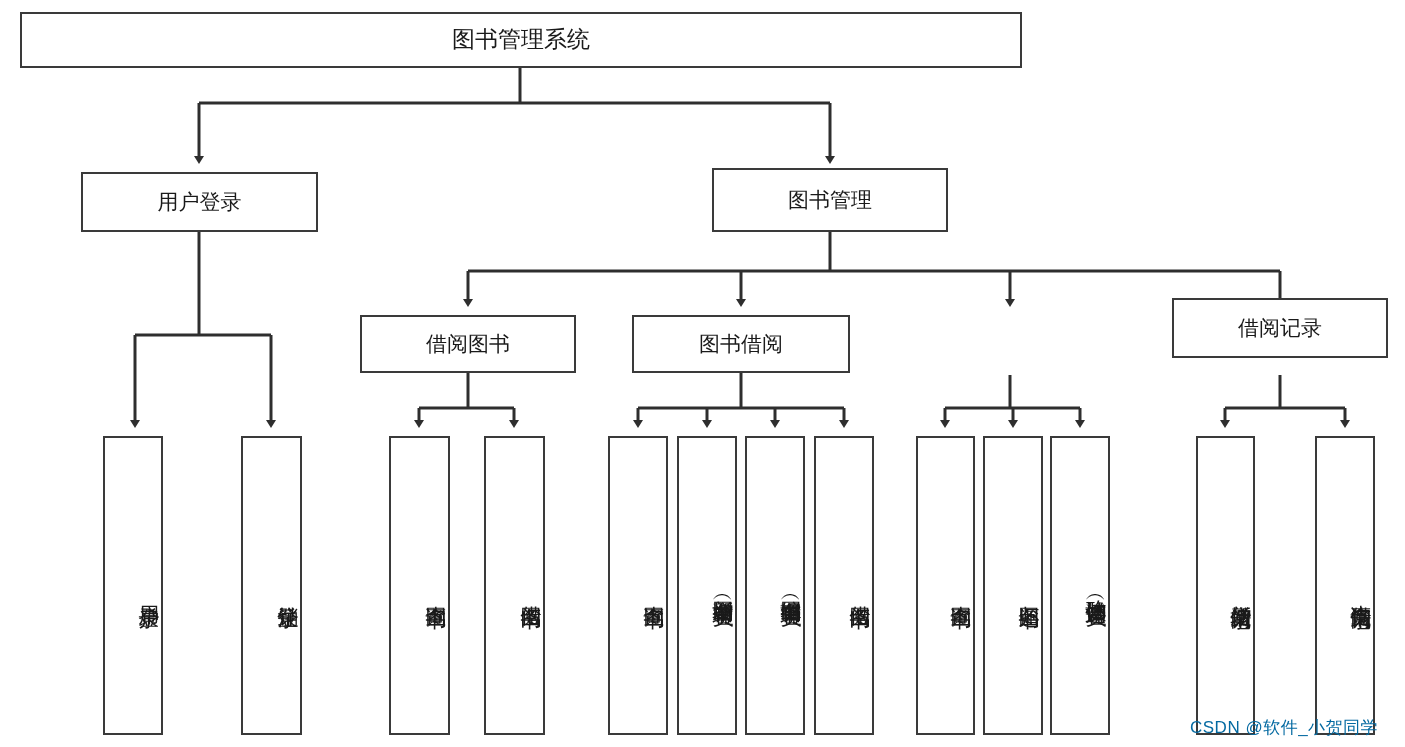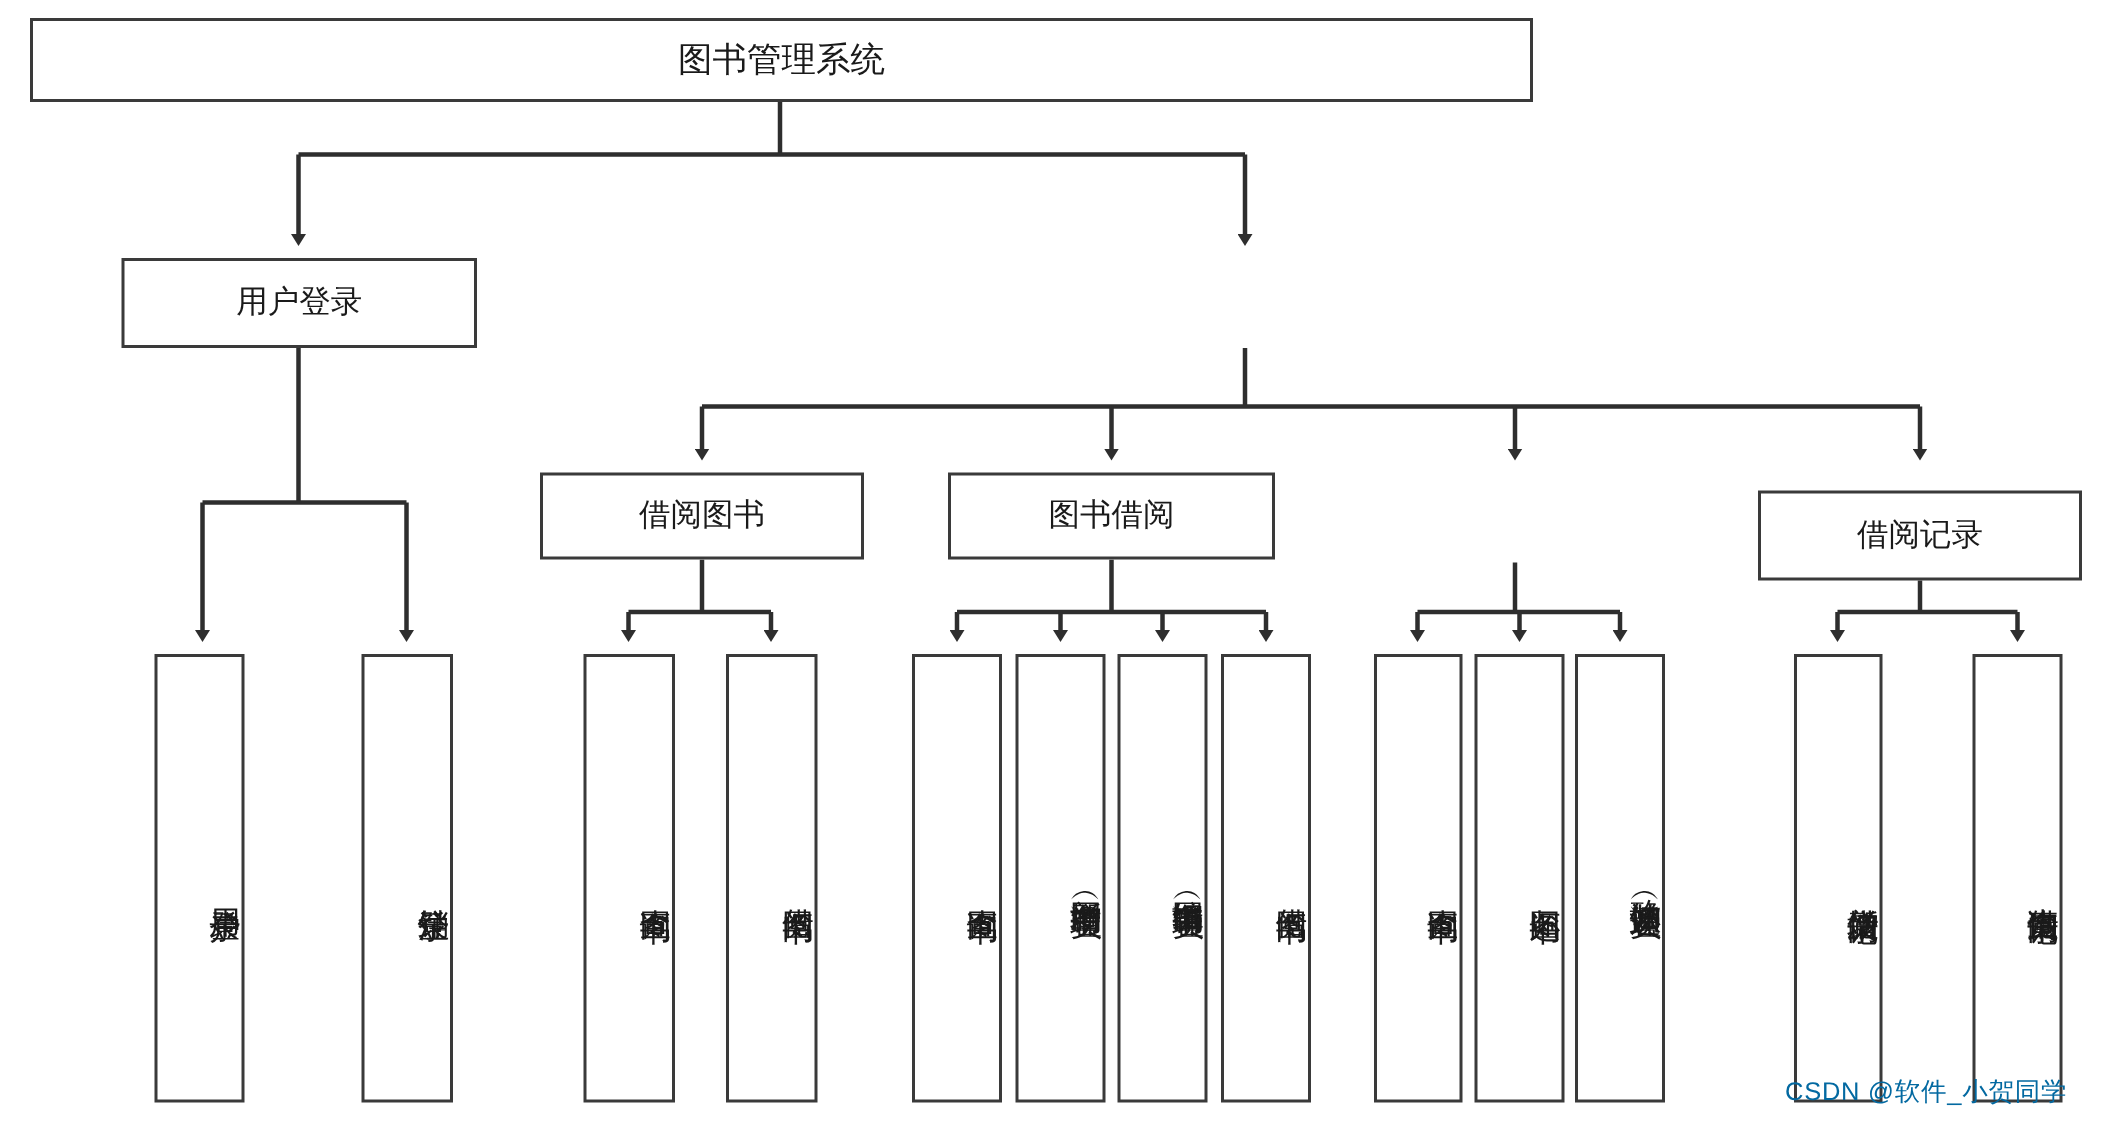--- a/index.html
+++ b/index.html
@@ -113,24 +113,25 @@
       <path d="M1280,375 L1280,408"></path>
       <path d="M1225,408 L1345,408"></path>
       <path d="M1225,408 L1225,424" marker-end="url(#arrow)"></path>
       <path d="M1345,408 L1345,424" marker-end="url(#arrow)"></path>
     </g>
   </svg>
 
   <div class="node level0" style="left:20px; top:12px; width:1002px; height:56px;">图书管理系统</div>
 
   <div class="node level1" style="left:81px; top:172px; width:237px; height:60px;">用户登录</div>
+  <div class="node level1" style="left:712px; top:168px; width:236px; height:64px;">图书管理</div>
 
   <div class="node level2" style="left:360px; top:315px; width:216px; height:58px;">借阅图书</div>
   <div class="node level2" style="left:632px; top:315px; width:218px; height:58px;text-align:right;">图书借阅</div>
-  <div class="node level2" style="left:1172px; top:327px; width:216px; height:60px;">借阅记录</div>
+  <div class="node level2" style="left:1172px; top:298px; width:216px; height:60px;">借阅记录</div>
 
   <div class="node leaf" style="left:103px; top:436px; width:60px; height:299px;">用户登录</div>
   <div class="node leaf" style="left:241px; top:436px; width:61px; height:299px;">注销登录</div>
 
   <div class="node leaf" style="left:389px; top:436px; width:61px; height:299px;">查询图书</div>
   <div class="node leaf" style="left:484px; top:436px; width:61px; height:299px;">借阅图书</div>
 
   <div class="node leaf" style="left:608px; top:436px; width:60px; height:299px;">查询图书</div>
   <div class="node leaf tall" style="left:677px; top:436px; width:60px; height:299px;">新增图书（管理员）</div>
   <div class="node leaf tall" style="left:745px; top:436px; width:60px; height:299px;">编辑图书（管理员）</div>

